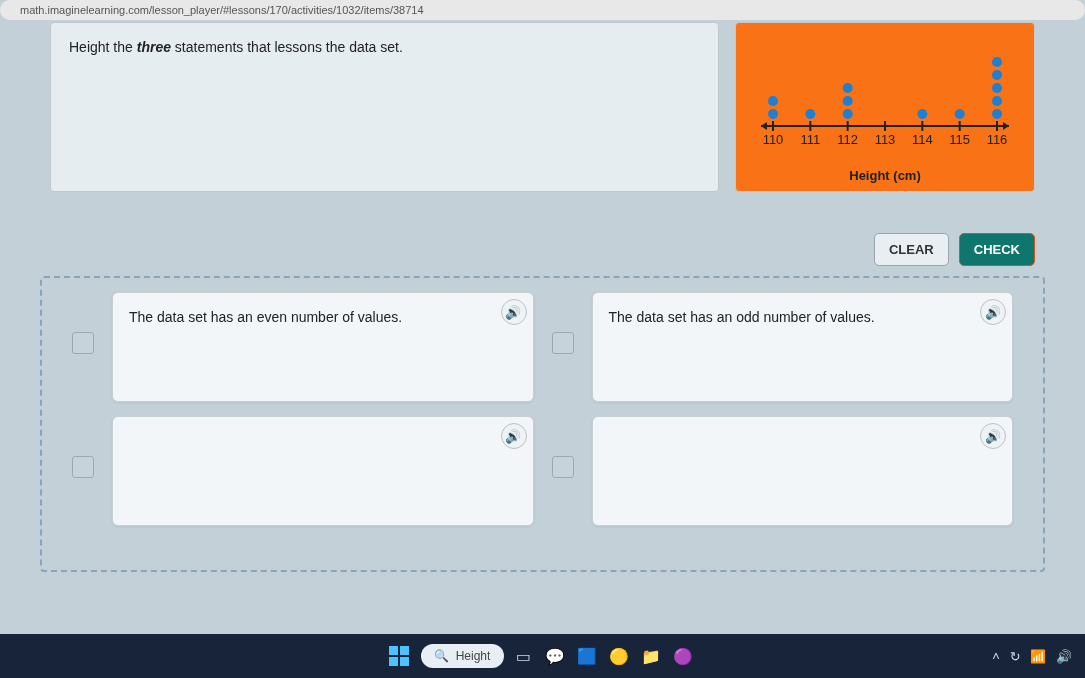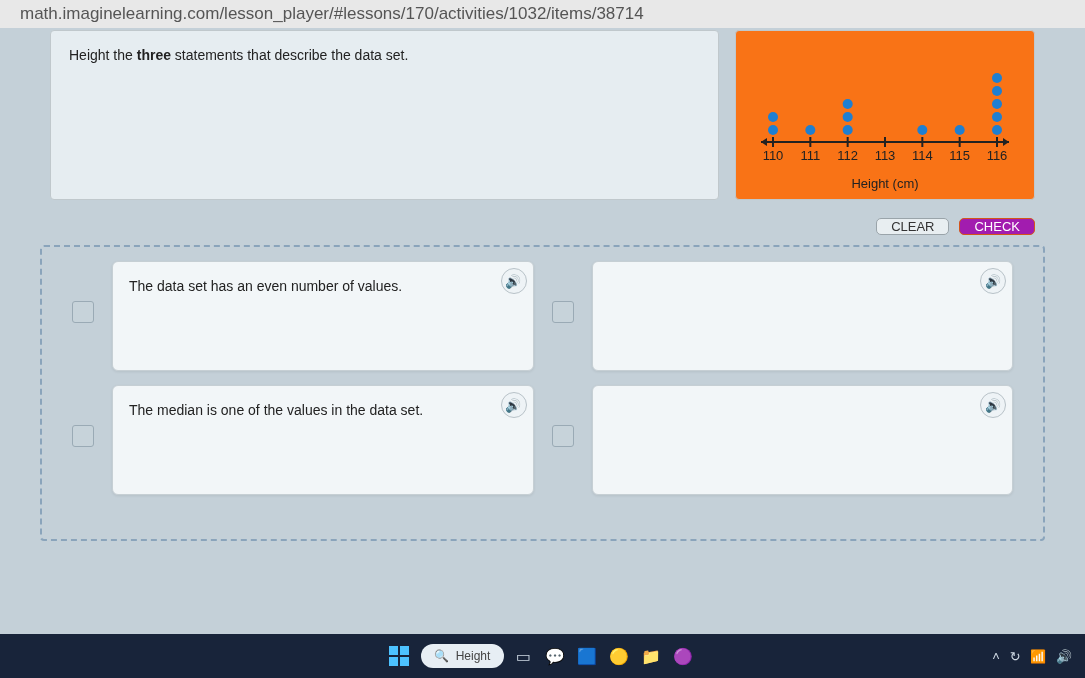--- a/index.html
+++ b/index.html
@@ -7,74 +7,76 @@
   font-family: Arial, sans-serif;
   background: #c4d0d8;
   width: 1085px;
   height: 678px;
   overflow: hidden;
   position: relative;
 }
 .url-bar {
   background: #e8e8e8;
   padding: 4px 20px;
-  font-size: 17px;
+  font-size: 11px;
   color: #555;
   white-space: nowrap;
   overflow: hidden;
+  border-radius: 10px;
 }
 .top-row {
   display: flex;
   gap: 16px;
   padding: 0 50px 0 50px;
   margin-top: 2px;
 }
 .prompt-panel {
   background: #e6edf1;
   border: 1px solid #c0c8cc;
   border-radius: 4px;
   padding: 16px 18px;
   flex: 1;
   height: 170px;
 }
 .prompt-text {
   font-size: 14px;
   color: #222;
 }
-.prompt-text b { font-weight: bold; }
+.prompt-text b { font-weight: bold; font-style: italic; }
 .dotplot-panel {
   background: #f97316;
   border: 1px solid #c0c8cc;
   border-radius: 4px;
   padding: 12px 18px 8px 18px;
   width: 300px;
   height: 170px;
   display: flex;
   flex-direction: column;
   justify-content: flex-end;
   align-items: center;
 }
 svg.dotplot { width: 260px; height: 120px; display: block; }
-.plot-xlabel { font-size: 13px; font-weight: normal; color: #222; text-align: center; margin-top: 2px; }
+.plot-xlabel { font-size: 13px; font-weight: bold; color: #222; text-align: center; margin-top: 10px; }
 
 .btn-row {
   display: flex;
   justify-content: flex-end;
   gap: 10px;
   padding: 18px 50px 10px 0;
 }
 .btn {
   border-radius: 5px;
-  padding: 0 14px;
+  padding: 8px 14px;
   font-size: 13px;
-  font-weight: normal;
+  font-weight: bold;
   cursor: pointer;
+  margin-top: 23px;
 }
 .btn-clear { background: #e8eef1; color: #333; border: 1px solid #9aa4aa; }
-.btn-check { background: #a21caf; color: #fff; border: 1px solid #d4551a; }
+.btn-check { background: #0f766e; color: #fff; border: 1px solid #d4551a; }
 
 .option-zone {
   margin: 0 40px;
   border: 2px dashed #8aa4bb;
   border-radius: 4px;
   padding: 14px 30px 30px 30px;
 }
 .option-row {
   display: flex;
   gap: 18px;
@@ -134,21 +136,21 @@
 </head>
 <body>
 
 <div class="url-bar">
   <span>math.imaginelearning.com/lesson_player/#lessons/170/activities/1032/items/38714</span>
 </div>
 
 <div class="top-row">
   <div class="prompt-panel">
     <p class="prompt-text">
-      <span>Height the </span><b>three</b><span> statements that describe the data set.</span>
+      <span>Height the </span><b>three</b><span> statements that lessons the data set.</span>
     </p>
   </div>
   <div class="dotplot-panel">
     <svg class="dotplot" viewBox="0 0 260 120">
         <line x1="6" x2="254" y1="88" y2="88" stroke="#222" stroke-width="2"></line>
         <polygon points="6,88 12,84 12,92" fill="#222"></polygon>
         <polygon points="254,88 248,84 248,92" fill="#222"></polygon>
         <line x1="18" x2="18" y1="83" y2="93" stroke="#222" stroke-width="2"></line>
         <text x="18" y="106" text-anchor="middle" font-size="13" fill="#222">110</text>
         <circle cx="18" cy="76" r="5" fill="#1f7fd1"></circle>
@@ -189,27 +191,27 @@
 <div class="option-zone">
   <div class="option-row">
     <div class="checkbox-slot"></div>
     <div class="option-card">
       <div class="speaker">🔊</div>
       <div class="option-text">The data set has an even number of values.</div>
     </div>
     <div class="checkbox-slot"></div>
     <div class="option-card">
       <div class="speaker">🔊</div>
+      <div class="option-text">The data set has an odd number of values.</div>
     </div>
   </div>
   <div class="option-row">
     <div class="checkbox-slot"></div>
     <div class="option-card">
       <div class="speaker">🔊</div>
-      <div class="option-text">The median is one of the values in the data set.</div>
     </div>
     <div class="checkbox-slot"></div>
     <div class="option-card">
       <div class="speaker">🔊</div>
     </div>
   </div>
 </div>
 
 <div class="taskbar">
   <div class="start">

